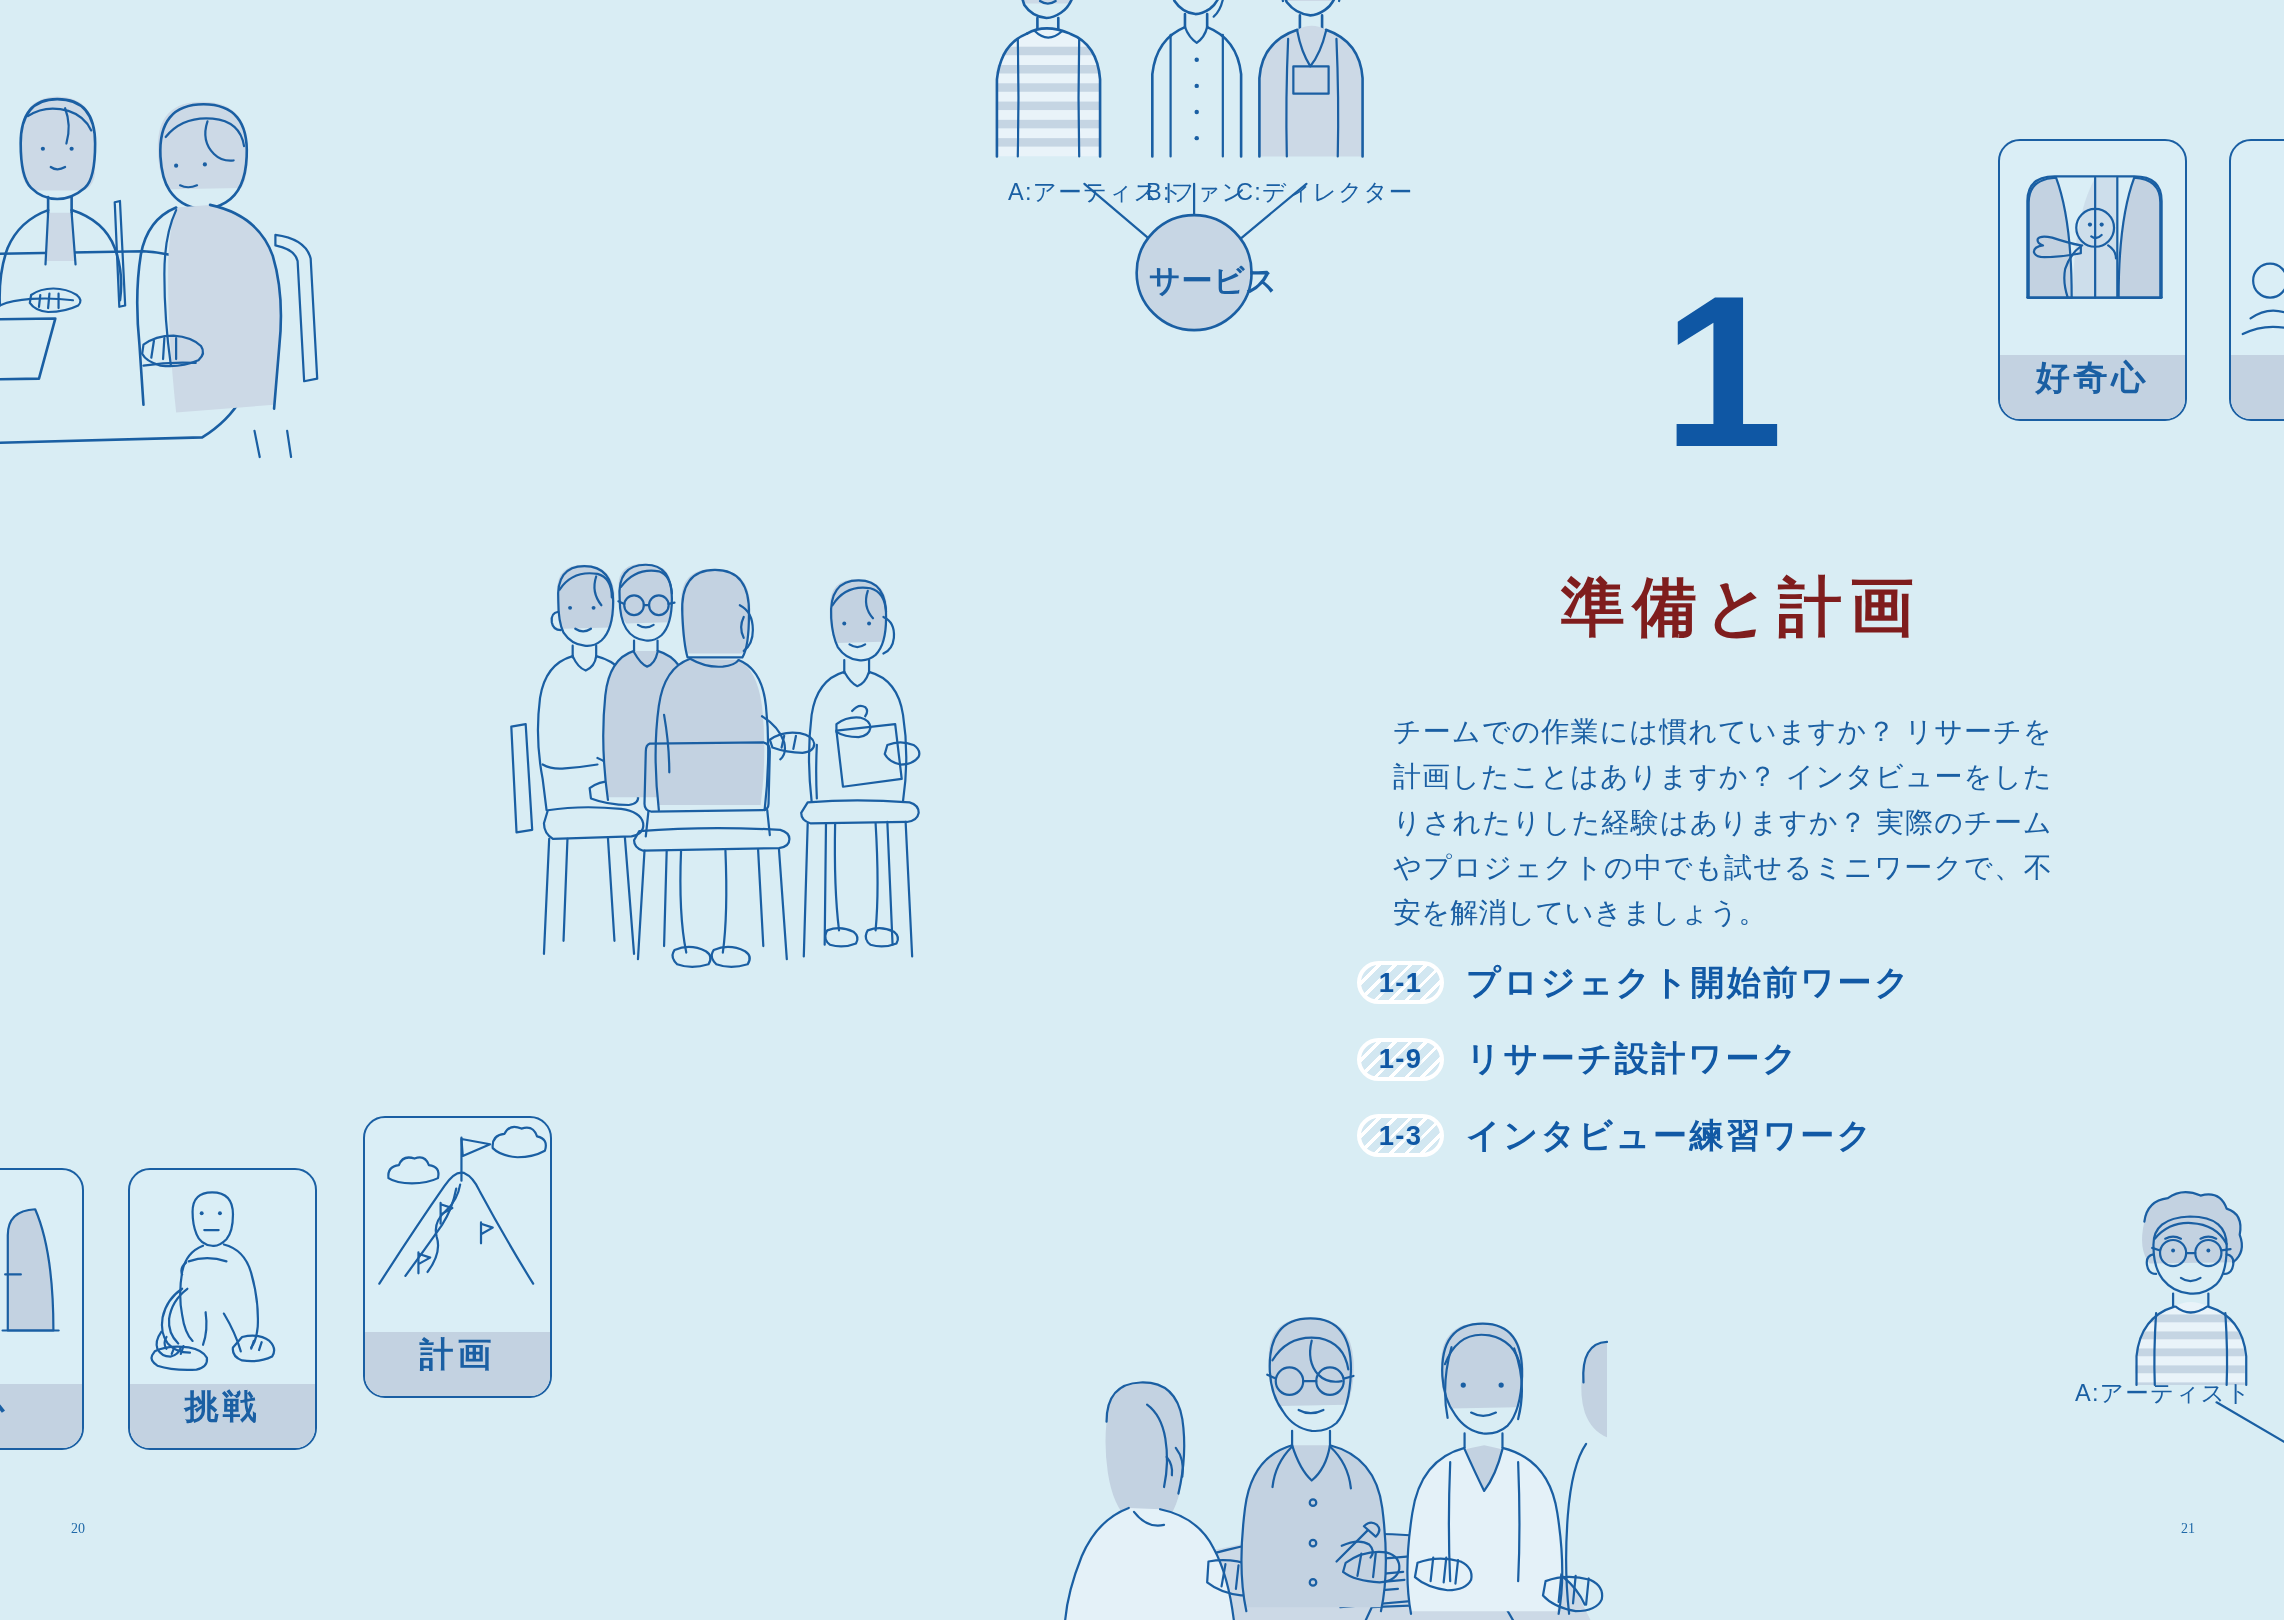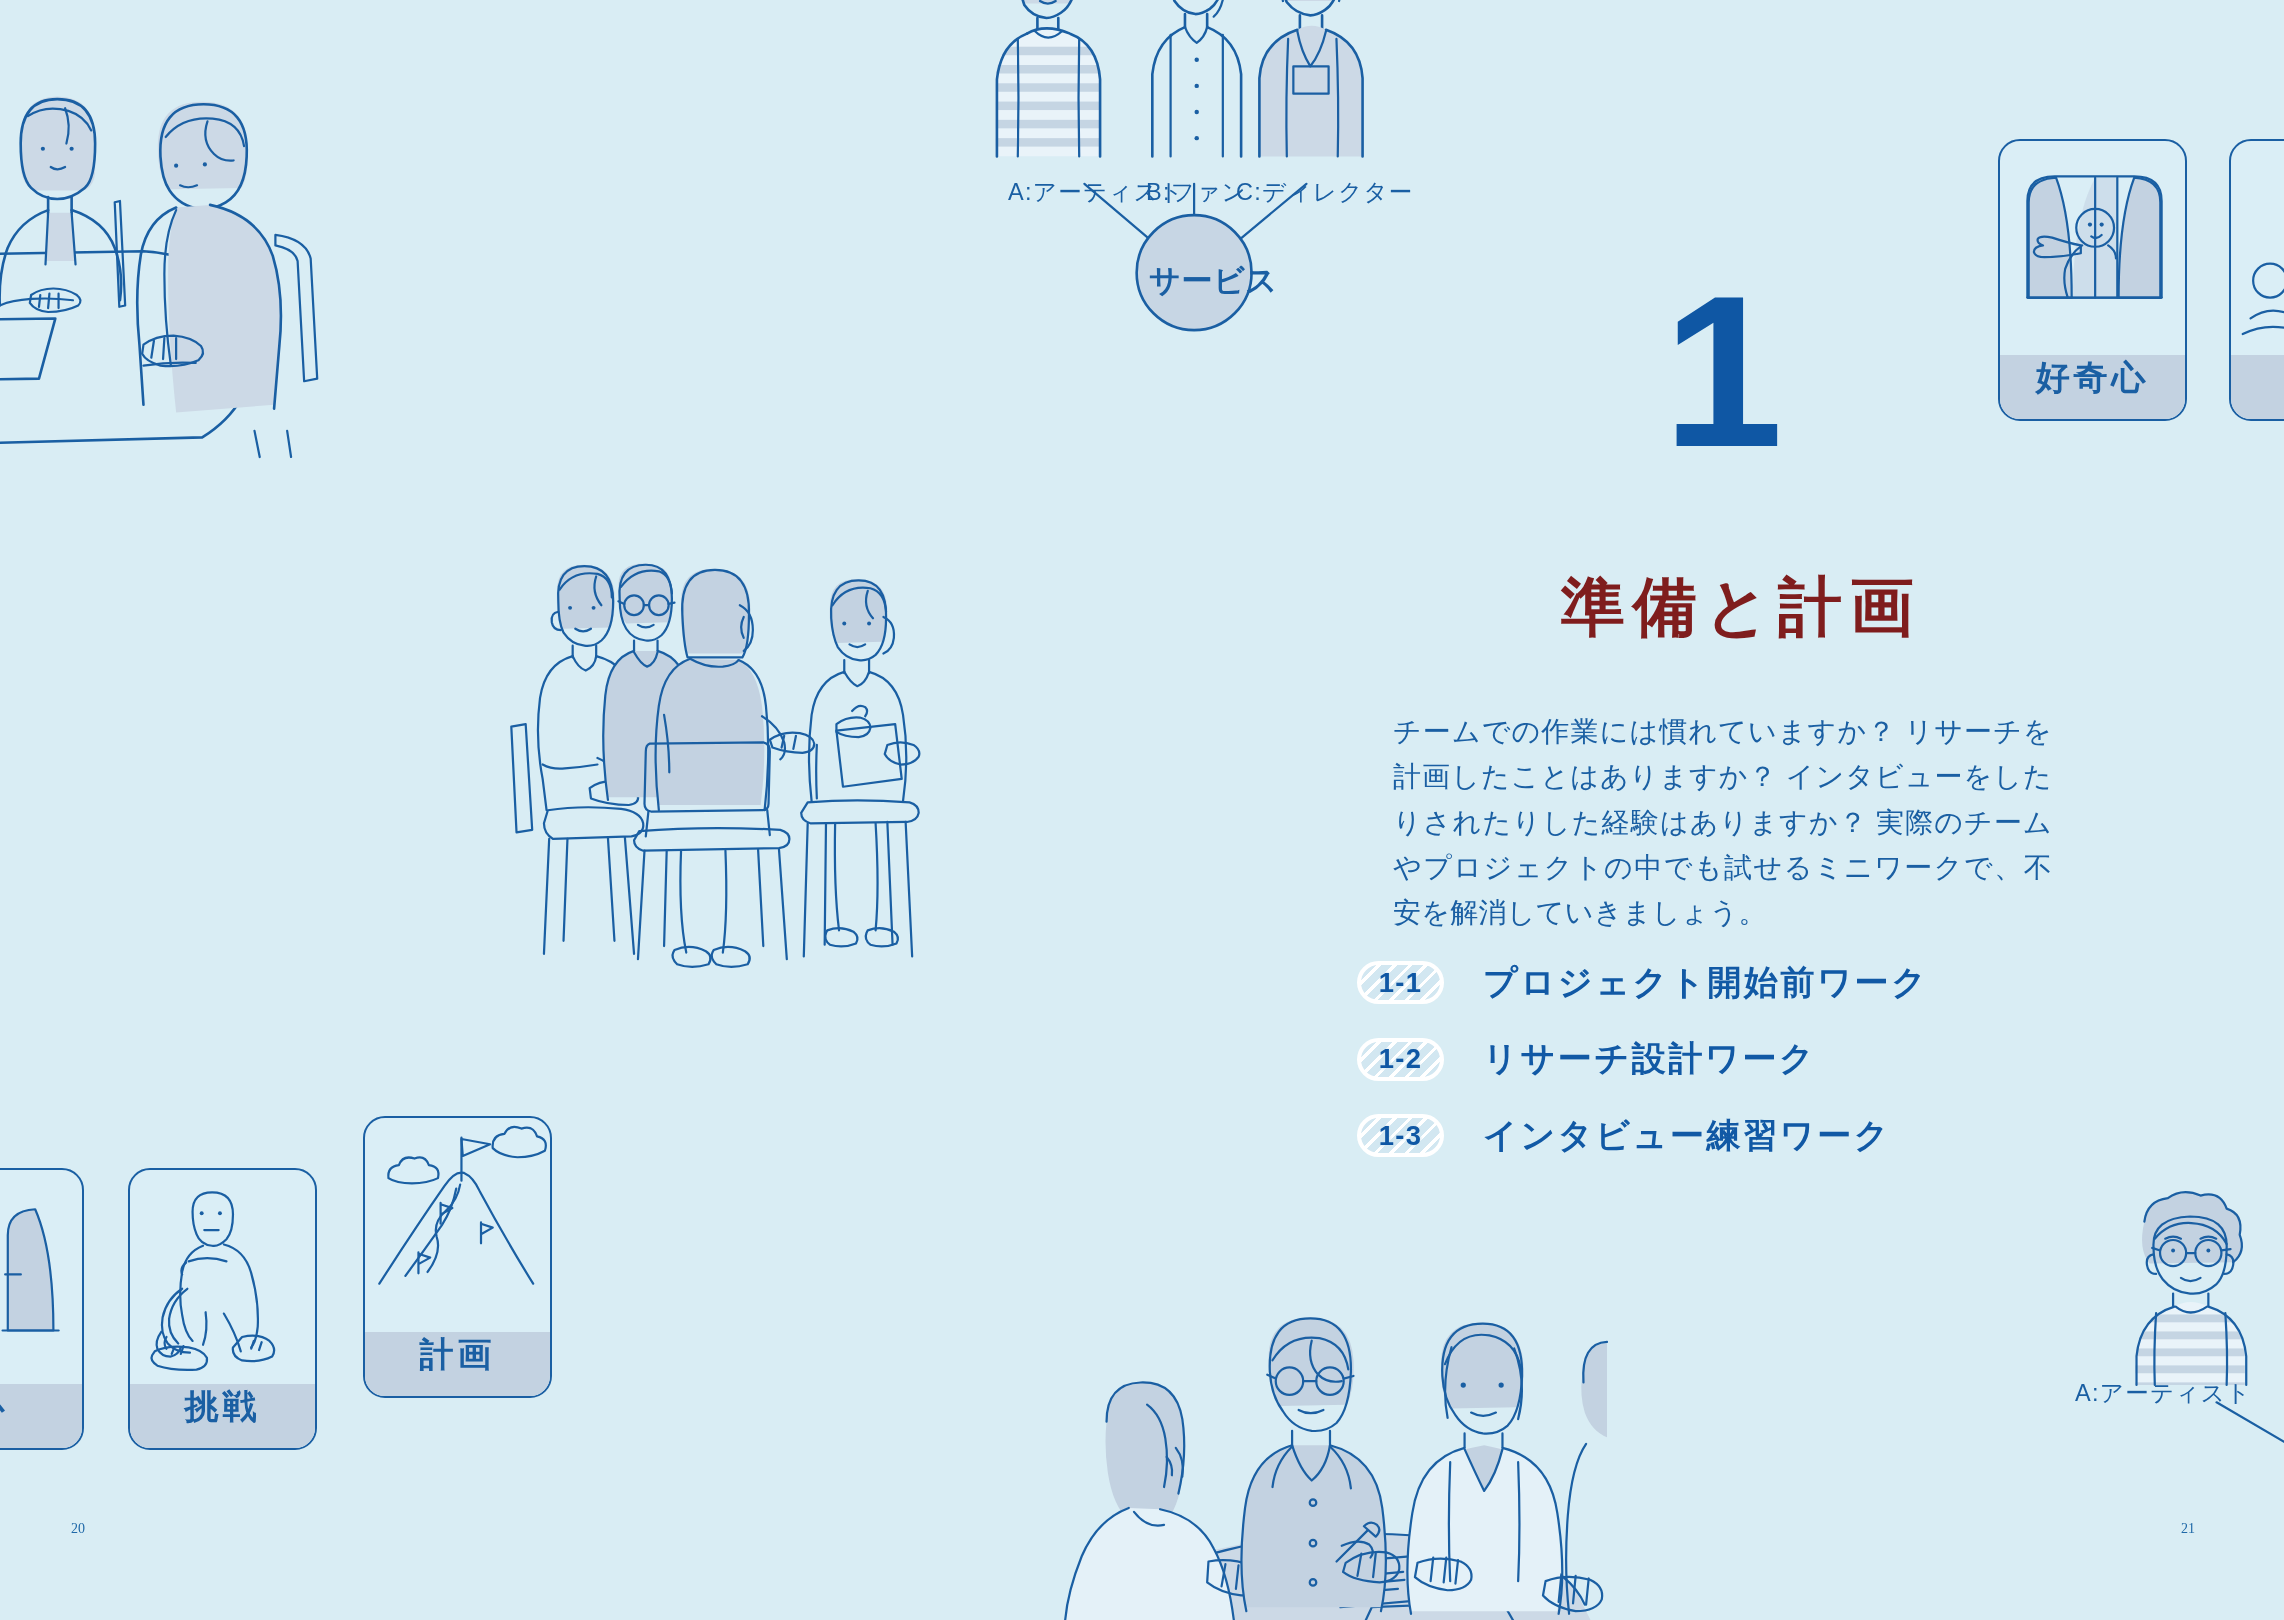--- a/index.html
+++ b/index.html
@@ -68,21 +68,21 @@
         #ffffff 0px, #ffffff 3.3px,
         rgba(255,255,255,0) 3.3px, rgba(255,255,255,0) 11px);
     display:flex;align-items:center;justify-content:center;
     box-sizing:border-box;flex:0 0 auto;
   }
   .work-badge span{
     color:#0f57a4;font-size:27.4px;font-weight:700;letter-spacing:1.3px;
     text-shadow:0 0 3.9px #d2e7f1,0 0 3.9px #d2e7f1;
   }
   .work-label{
-    margin-left:39px;color:#1159a5;
+    margin-left:22px;color:#1159a5;
     font-size:34px;font-weight:700;letter-spacing:2.6px;white-space:nowrap;
   }
 
   
   .concept-card{
     position:absolute;
     border:2.6px solid #1a5fa3;
     border-radius:22px;
     background:#daeef6;
     overflow:hidden;
@@ -387,21 +387,21 @@
 
   <div id="work-list" class="abs">
     <div class="work-row">
       <div class="work-badge">
         <span>1-1</span>
       </div>
       <div class="work-label">プロジェクト開始前ワーク</div>
     </div>
     <div class="work-row">
       <div class="work-badge">
-        <span>1-2</span>
+        <span>1-9</span>
       </div>
       <div class="work-label">リサーチ設計ワーク</div>
     </div>
     <div class="work-row">
       <div class="work-badge">
         <span>1-3</span>
       </div>
       <div class="work-label">インタビュー練習ワーク</div>
     </div>
   </div>

